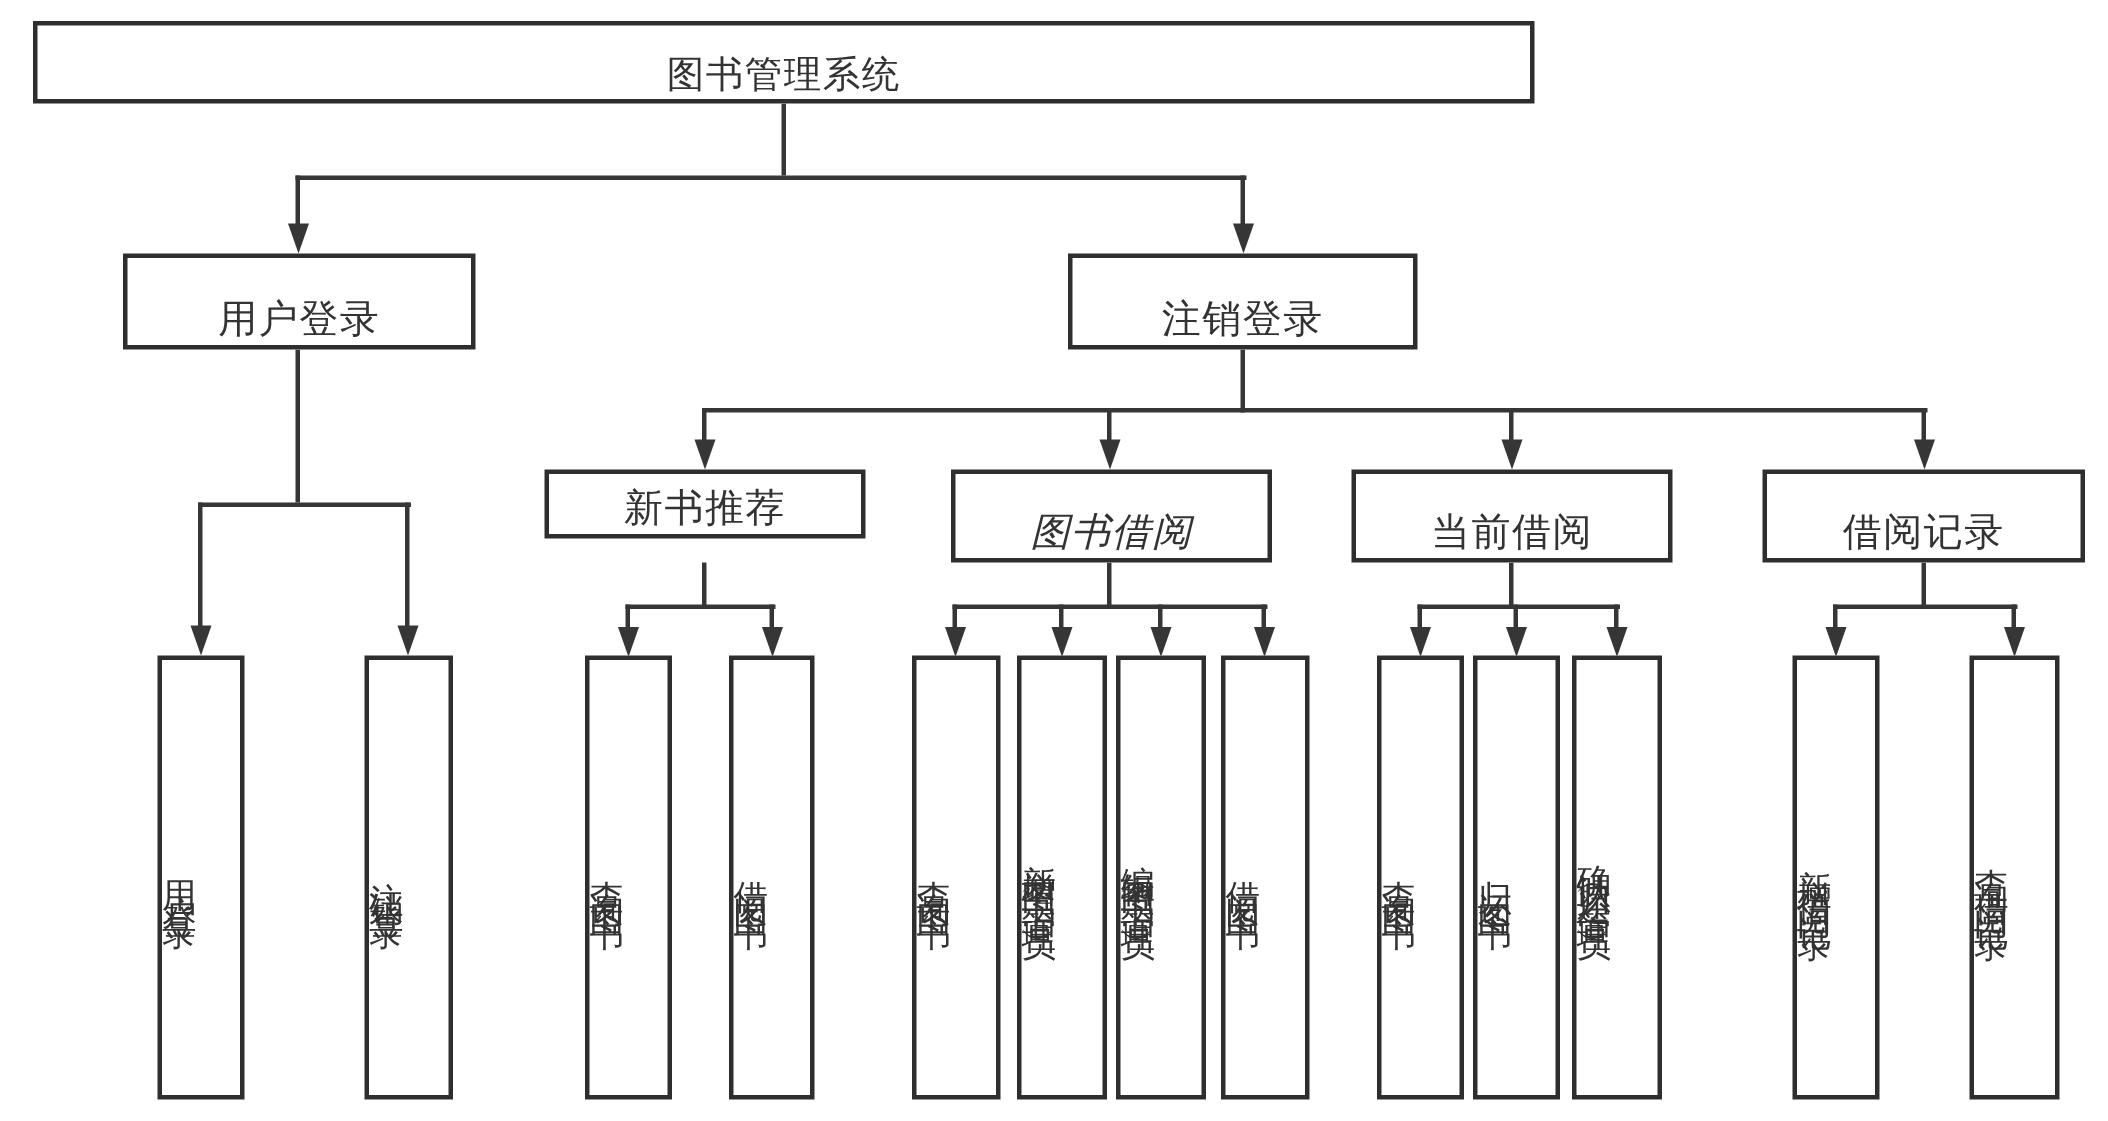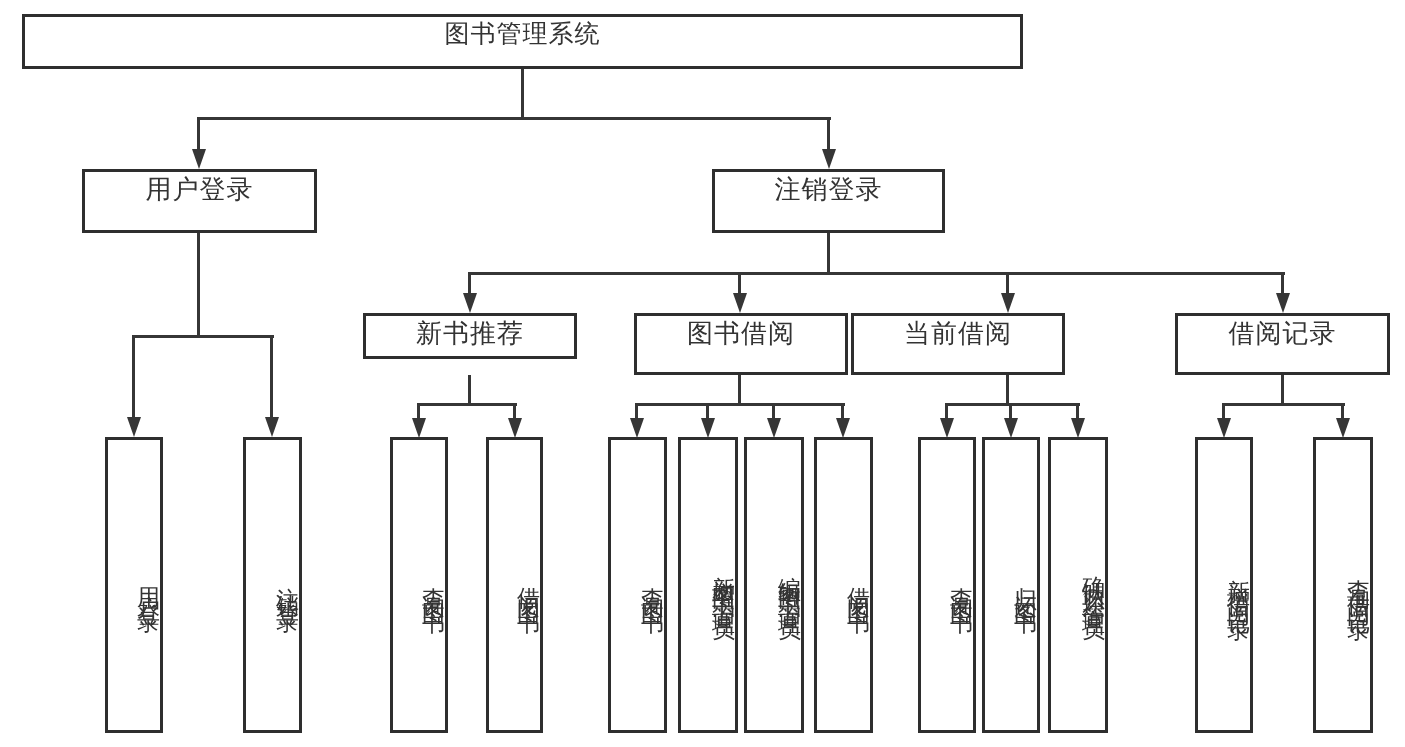--- a/index.html
+++ b/index.html
@@ -8,21 +8,21 @@
     width:1405px;height:747px;
     background:#ffffff;
     font-family:"Liberation Sans","DejaVu Sans",sans-serif;
     overflow:hidden;
   }
   .box{
     position:absolute;
     box-sizing:border-box;
     background:#ffffff;
     border:3px solid #2e2e2e;
-    display:flex;align-items:flex-start;justify-content:center;
+    display:flex;align-items:flex-end;justify-content:center;
     color:#333333;
     font-size:26px;
     letter-spacing:1px;
     z-index:2;
   }
   .rootbox{font-size:25px;}
   .vbox{
     top:437px;height:296px;
     writing-mode:vertical-rl;
     text-orientation:mixed;
@@ -87,24 +87,24 @@
   <div class="vline" style="left:738px;top:272px;height:24px;"></div>
   <div class="arrow" style="left:733px;top:293px;"></div>
   <div class="vline" style="left:1006px;top:272px;height:24px;"></div>
   <div class="arrow" style="left:1001px;top:293px;"></div>
   <div class="vline" style="left:1281px;top:272px;height:24px;"></div>
   <div class="arrow" style="left:1276px;top:293px;"></div>
 
   <div class="box" style="left:363px;top:313px;width:214px;height:46px;">
     <span>新书推荐</span>
   </div>
-  <div class="box" style="left:634px;top:313px;width:214px;height:62px;">
+  <div class="box" style="left:634px;top:313px;width:214px;height:62px;font-style:italic;">
     <span>图书借阅</span>
   </div>
-  <div class="box" style="left:851px;top:313px;width:214px;height:62px;">
+  <div class="box" style="left:901px;top:313px;width:214px;height:62px;">
     <span>当前借阅</span>
   </div>
   <div class="box" style="left:1175px;top:313px;width:215px;height:62px;">
     <span>借阅记录</span>
   </div>
 
   <div class="vline" style="left:468px;top:375px;height:31px;"></div>
   <div class="vline" style="left:738px;top:375px;height:31px;"></div>
   <div class="vline" style="left:1006px;top:375px;height:31px;"></div>
   <div class="vline" style="left:1281px;top:375px;height:31px;"></div>

